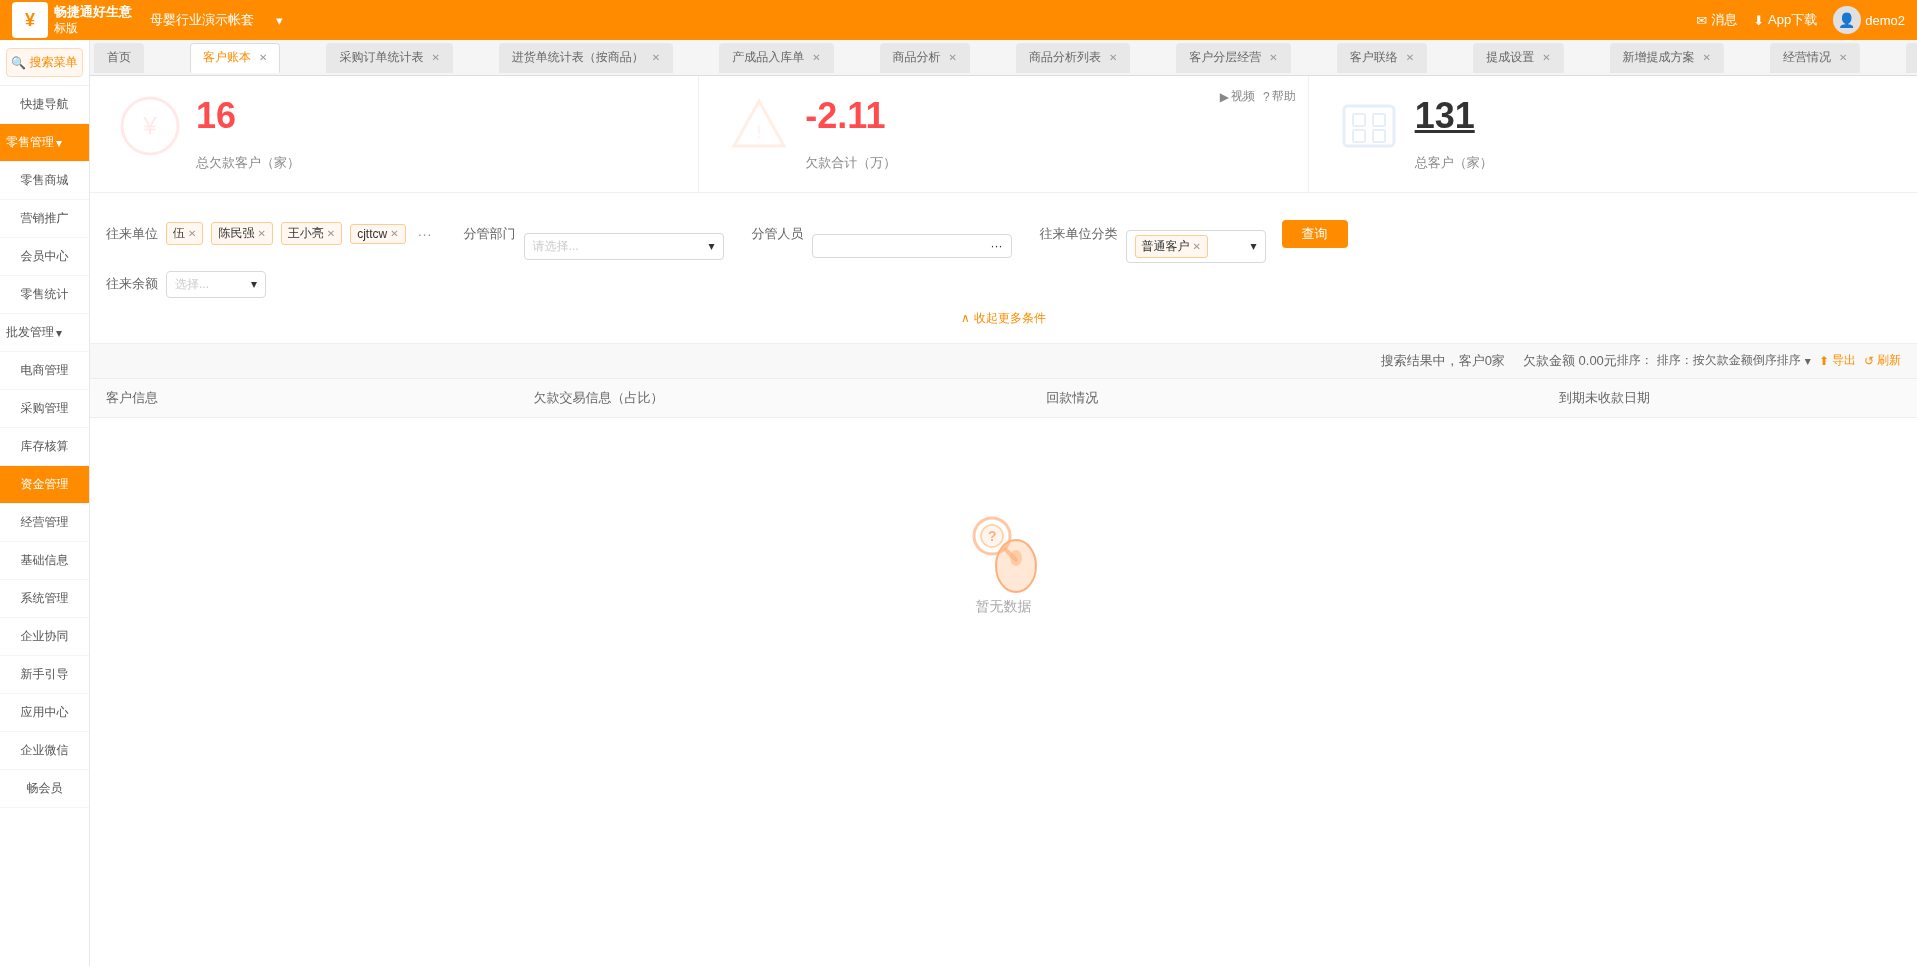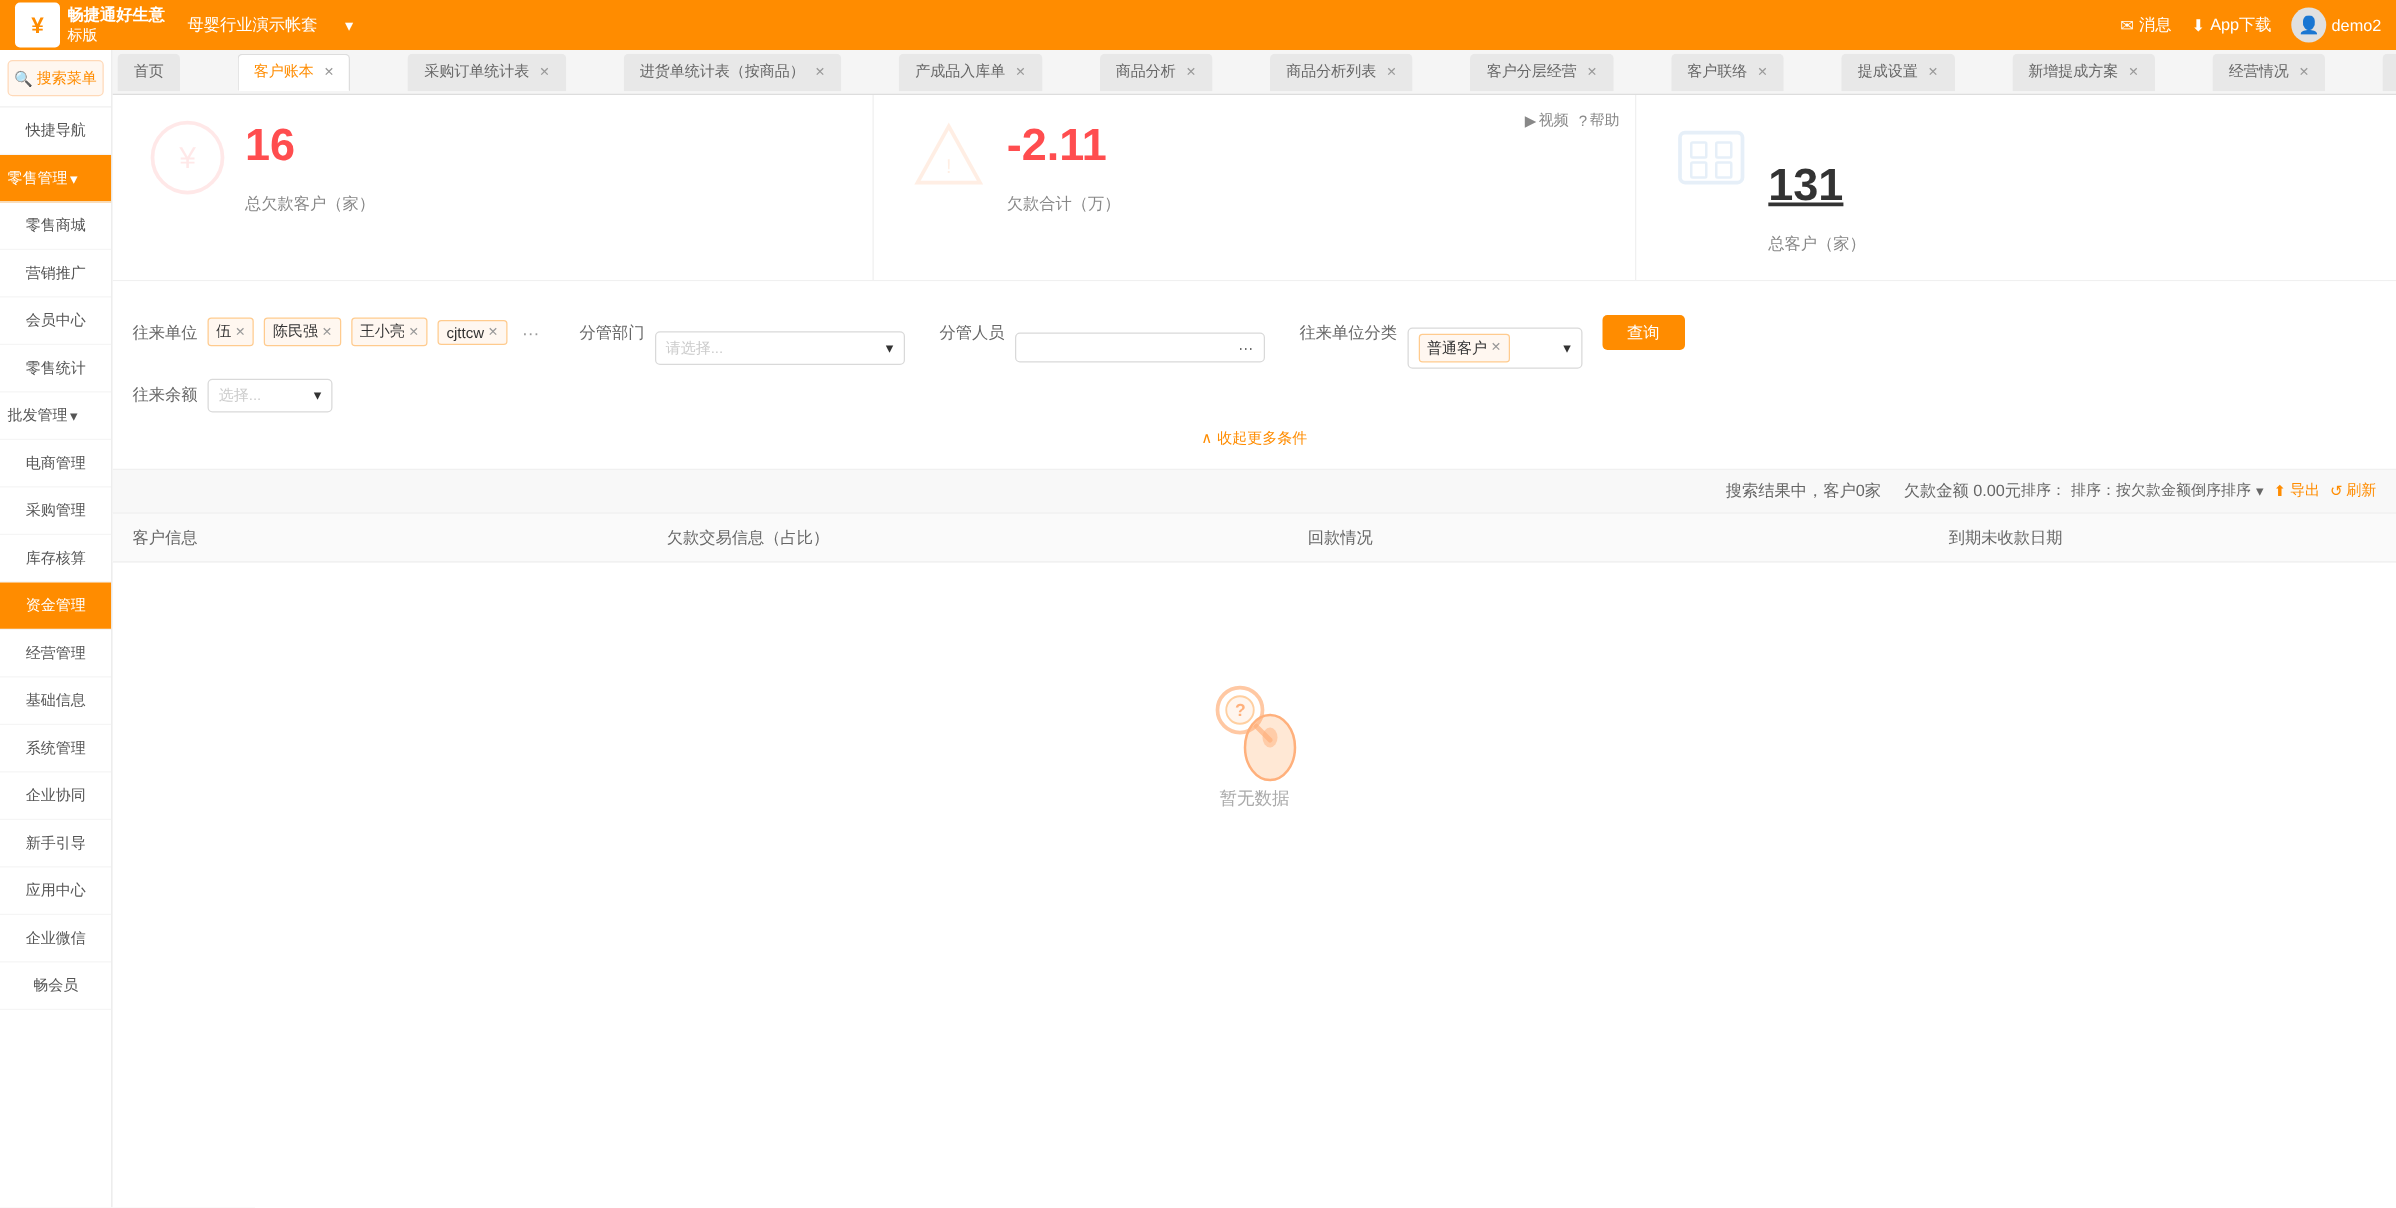--- a/index.html
+++ b/index.html
@@ -296,21 +296,21 @@
             <div class="card-icon" style="color:#5b9bd5;opacity:0.15;font-size:44px;">
               <svg width="60" height="60" viewBox="0 0 60 60">
                 <rect x="5" y="10" width="50" height="40" rx="4" stroke="#5b9bd5" stroke-width="3" fill="none"></rect>
                 <rect x="14" y="18" width="12" height="12" rx="1" stroke="#5b9bd5" stroke-width="2" fill="none"></rect>
                 <rect x="34" y="18" width="12" height="12" rx="1" stroke="#5b9bd5" stroke-width="2" fill="none"></rect>
                 <rect x="14" y="34" width="12" height="12" rx="1" stroke="#5b9bd5" stroke-width="2" fill="none"></rect>
                 <rect x="34" y="34" width="12" height="12" rx="1" stroke="#5b9bd5" stroke-width="2" fill="none"></rect>
               </svg>
             </div>
             <div class="card-info">
-              <div class="card-number" style="text-decoration:underline;margin-top:32px;">131</div>
+              <div class="card-number" style="text-decoration:underline;">131</div>
               <div class="card-label">总客户（家）</div>
             </div>
           </div>
         </div>
 
         <div class="filter-area">
           <div class="filter-row">
             <span class="filter-label">往来单位</span>
             <div class="filter-tag">
               <span>伍</span>

